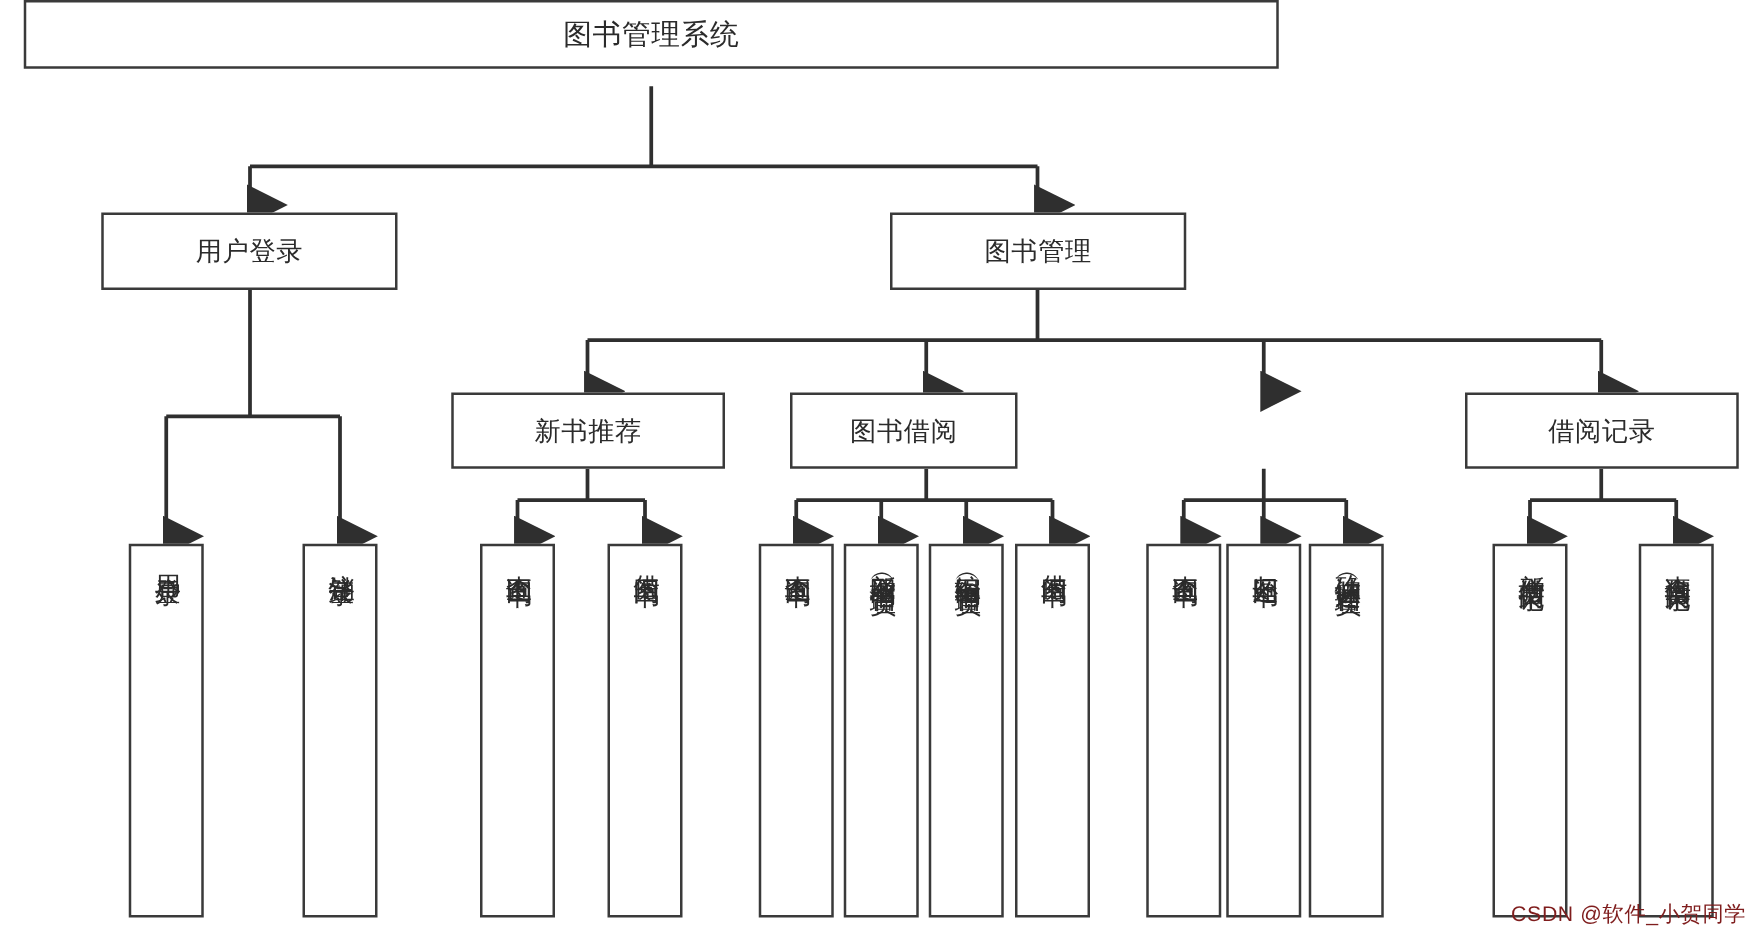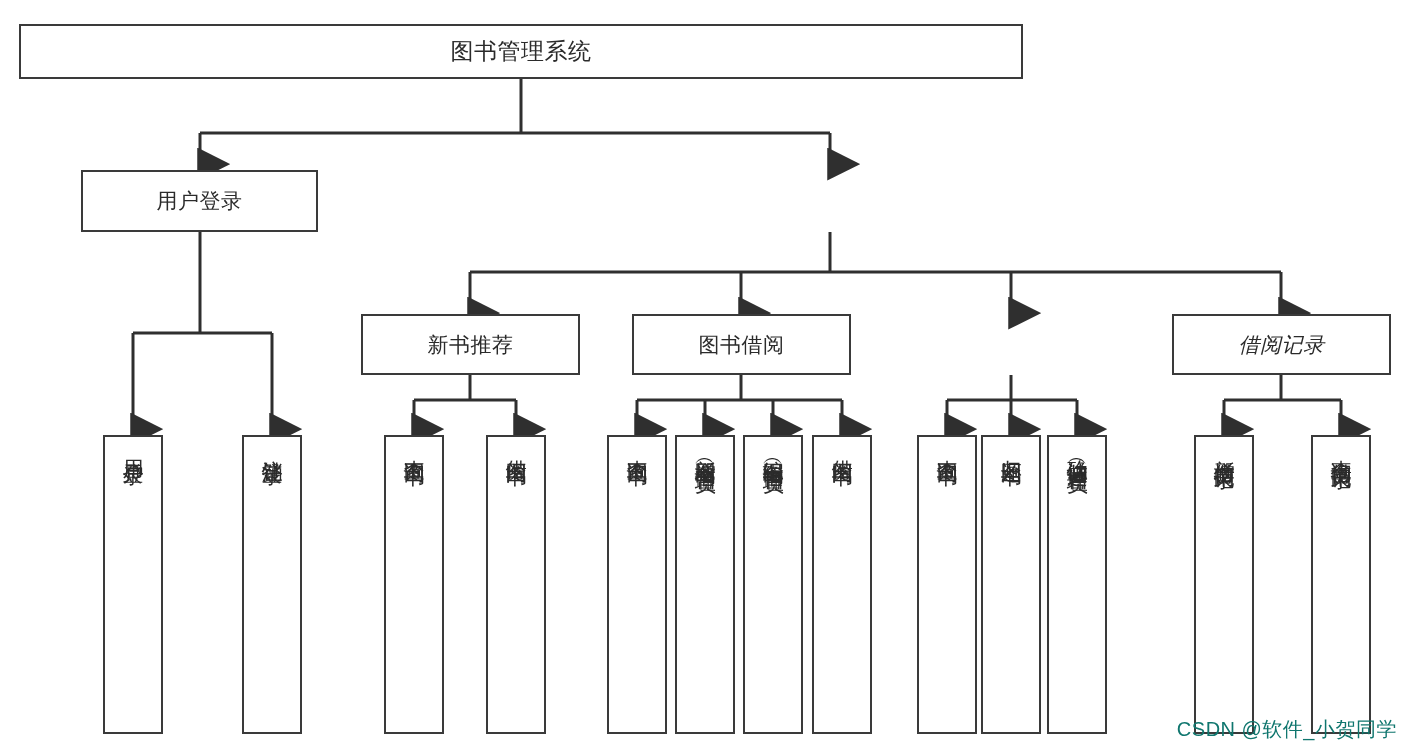--- a/index.html
+++ b/index.html
@@ -54,22 +54,22 @@
     font-size:21px;
     line-height:1.08;
     letter-spacing:2px;
     white-space:nowrap;
   }
   
   #watermark{
     position:absolute;
     right:8px;
     bottom:4px;
-    font-size:20px;
-    color:#0f766e;
+    font-size:17px;
+    color:#7f1d1d;
     letter-spacing:0.5px;
     white-space:nowrap;
     user-select:none;
   }
 </style>
 </head>
 <body>
 
 <div id="canvas">
 
@@ -117,39 +117,42 @@
       <path d="M 1011 400 L 1011 429" marker-end="url(#arrow)"></path>
       <path d="M 1077 400 L 1077 429" marker-end="url(#arrow)"></path>
 
       <path d="M 1281 375 L 1281 400"></path>
       <path d="M 1224 400 L 1341 400"></path>
       <path d="M 1224 400 L 1224 429" marker-end="url(#arrow)"></path>
       <path d="M 1341 400 L 1341 429" marker-end="url(#arrow)"></path>
     </g>
   </svg>
 
-  <div class="node root" style="left:19px; top:24px; width:1004px; height:55px;">
+  <div class="node root" style="left:19px; top:0; width:1004px; height:55px;">
     <span class="label">图书管理系统</span>
   </div>
 
   <div class="node h" style="left:81px; top:170px; width:237px; height:62px;">
     <span class="label">用户登录</span>
   </div>
 
+  <div class="node h" style="left:712px; top:170px; width:237px; height:62px;">
+    <span class="label">图书管理</span>
+  </div>
 
   <div class="node h" style="left:361px; top:314px; width:219px; height:61px;text-align:center;">
     <span class="label">新书推荐</span>
   </div>
 
-  <div class="node h" style="left:632px; top:314px; width:219px; height:61px;text-align:right;">
+  <div class="node h" style="left:632px; top:314px; width:182px; height:61px;text-align:right;">
     <span class="label">图书借阅</span>
   </div>
 
 
-  <div class="node h" style="left:1172px; top:314px; width:219px; height:61px;font-style:italic;">
+  <div class="node h" style="left:1172px; top:314px; width:219px; height:61px;">
     <span class="label">借阅记录</span>
   </div>
 
   <div class="node v" style="left:103px; top:435px; width:60px; height:299px;">
     <span class="label">用户登录</span>
   </div>
 
   <div class="node v" style="left:242px; top:435px; width:60px; height:299px;">
     <span class="label">注销登录</span>
   </div>

